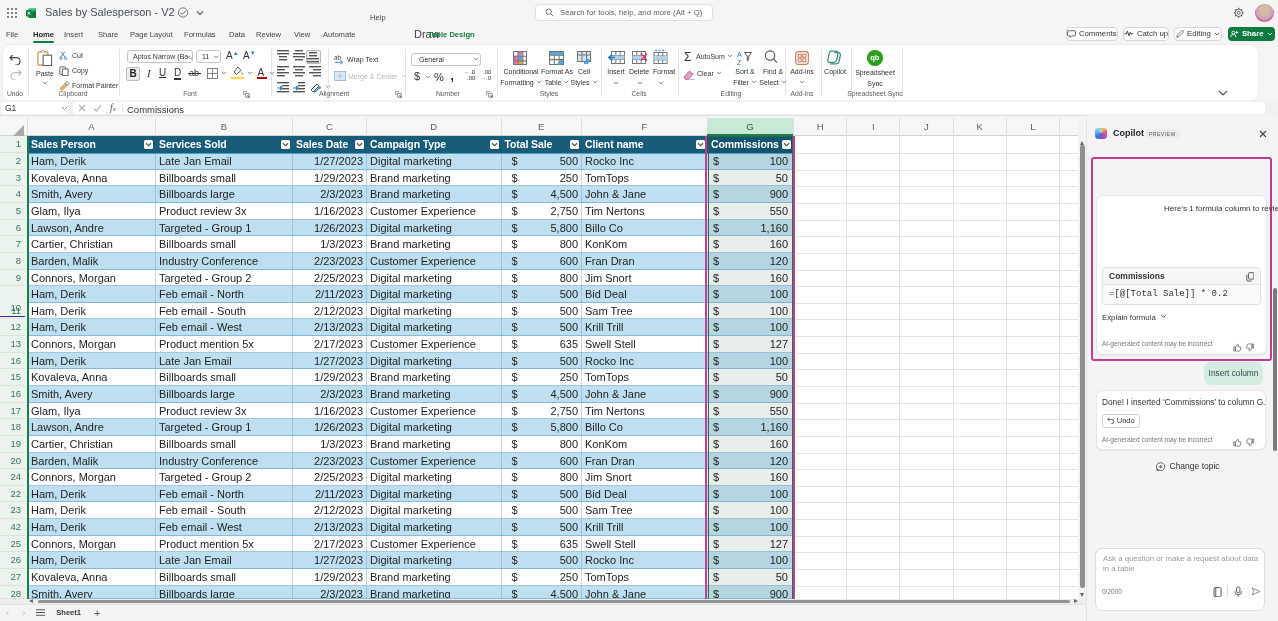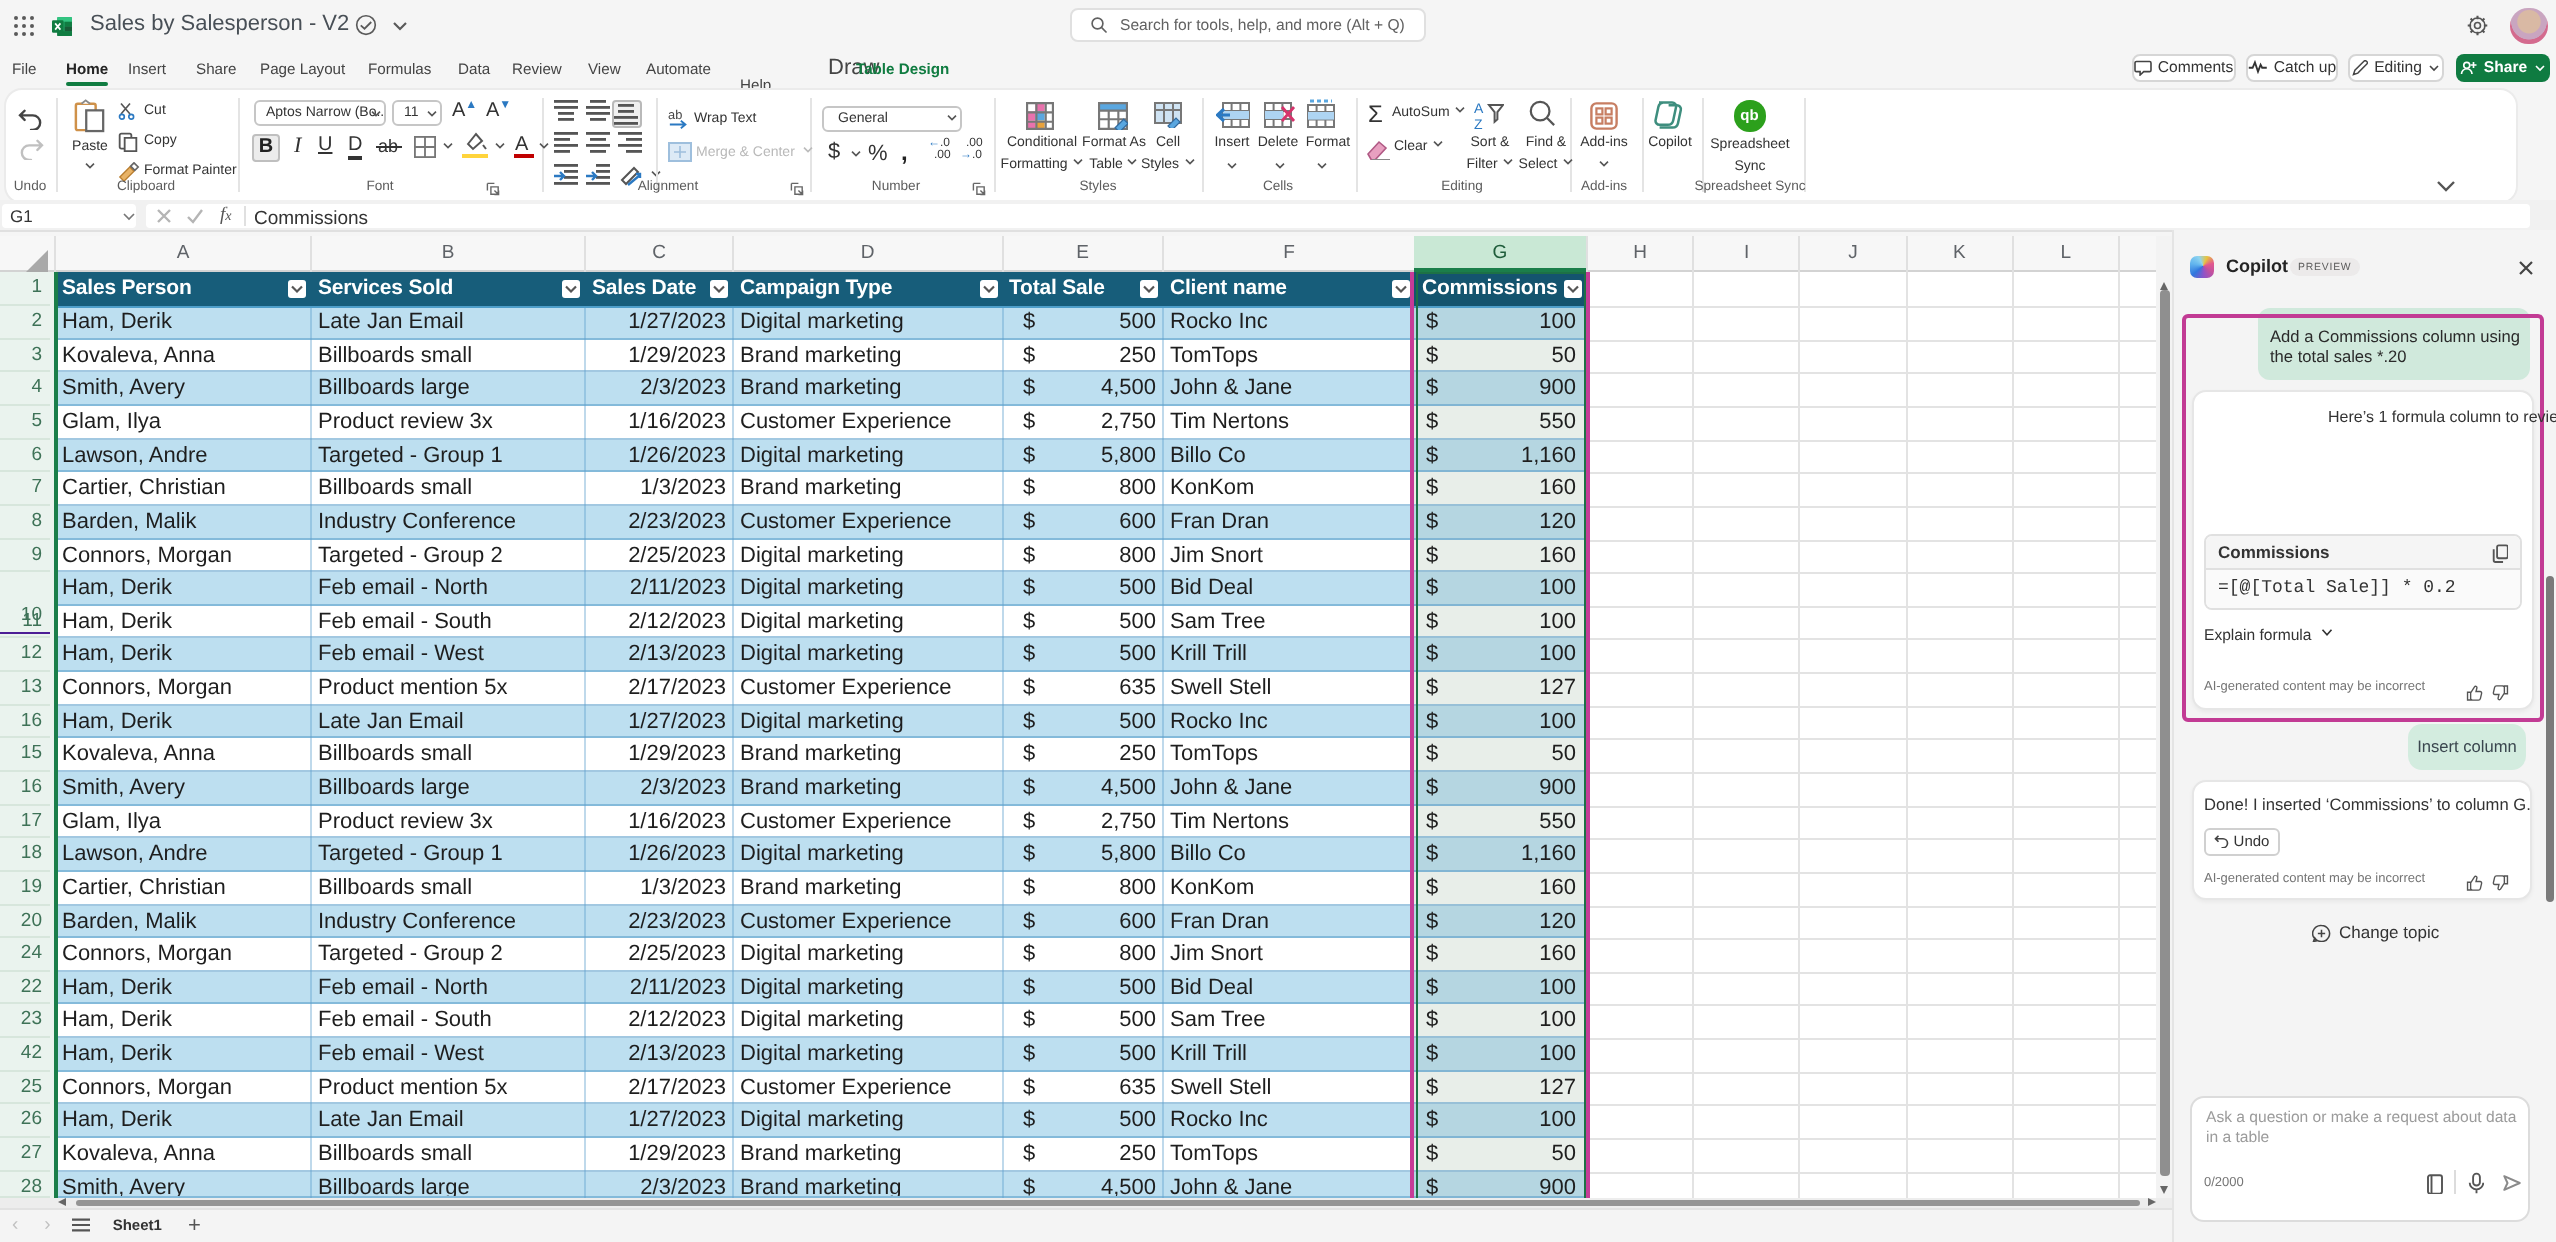--- a/index.html
+++ b/index.html
@@ -53,21 +53,21 @@
 <div style="position:absolute;left:6px;top:29px;font-size:7.6px;color:#444;line-height:11px;white-space:nowrap">File</div>
 <div style="position:absolute;left:33px;top:29px;font-size:7.6px;font-weight:600;color:#252525;line-height:11px;white-space:nowrap">Home</div>
 <div style="position:absolute;left:64px;top:29px;font-size:7.6px;color:#444;line-height:11px;white-space:nowrap">Insert</div>
 <div style="position:absolute;left:98px;top:29px;font-size:7.6px;color:#444;line-height:11px;white-space:nowrap">Share</div>
 <div style="position:absolute;left:130px;top:29px;font-size:7.6px;color:#444;line-height:11px;white-space:nowrap">Page Layout</div>
 <div style="position:absolute;left:184px;top:29px;font-size:7.6px;color:#444;line-height:11px;white-space:nowrap">Formulas</div>
 <div style="position:absolute;left:229px;top:29px;font-size:7.6px;color:#444;line-height:11px;white-space:nowrap">Data</div>
 <div style="position:absolute;left:256px;top:29px;font-size:7.6px;color:#444;line-height:11px;white-space:nowrap">Review</div>
 <div style="position:absolute;left:294px;top:29px;font-size:7.6px;color:#444;line-height:11px;white-space:nowrap">View</div>
 <div style="position:absolute;left:323px;top:29px;font-size:7.6px;color:#444;line-height:11px;white-space:nowrap">Automate</div>
-<div style="position:absolute;left:370px;top:37px;font-size:7.6px;color:#444;line-height:11px;white-space:nowrap">Help</div>
+<div style="position:absolute;left:370px;top:12px;font-size:7.6px;color:#444;line-height:11px;white-space:nowrap">Help</div>
 <div style="position:absolute;left:414px;top:29px;font-size:11px;color:#444;line-height:11px;white-space:nowrap">Draw</div>
 <div style="position:absolute;left:428px;top:29px;font-size:7.6px;font-weight:600;color:#107c41;line-height:11px;white-space:nowrap">Table Design</div>
 <div style="position:absolute;left:33px;top:40.5px;width:21px;height:2.2px;background:#107c41;border-radius:1px"></div>
 <div style="position:absolute;left:1066px;top:27px;width:51.5px;height:13.5px;background:#fff;border:1px solid #d6d6d6;border-radius:4px;box-sizing:border-box;display:flex;align-items:center;justify-content:center;font-size:7.8px;color:#333;white-space:nowrap"><svg width="9" height="8" viewBox="0 0 12 11" style="margin-right:3px;flex:none">
         <path d="M1.5 1 h9 a1 1 0 0 1 1 1 v5 a1 1 0 0 1 -1 1 h-4l-2.5 2.3V8h-2.5a1 1 0 0 1 -1-1v-5a1 1 0 0 1 1-1z" fill="none" stroke="#444" stroke-width="1.1"></path>
       </svg>Comments</div>
 <div style="position:absolute;left:1123px;top:27px;width:46px;height:13.5px;background:#fff;border:1px solid #d6d6d6;border-radius:4px;box-sizing:border-box;display:flex;align-items:center;justify-content:center;font-size:7.8px;color:#333;white-space:nowrap"><svg width="10" height="7" viewBox="0 0 13 9" style="margin-right:3px;flex:none">
         <path d="M0.5 5 h2.5 l1.5-3.5 2 6 1.7-4.5 1 2h3" fill="none" stroke="#333" stroke-width="1.2"></path>
       </svg>Catch up</div>
 <div style="position:absolute;left:1174px;top:27px;width:48px;height:13.5px;background:#fff;border:1px solid #d6d6d6;border-radius:4px;box-sizing:border-box;display:flex;align-items:center;justify-content:center;font-size:7.8px;color:#333;white-space:nowrap"><svg width="8" height="8" viewBox="0 0 11 11" style="margin-right:3px;flex:none">
@@ -883,21 +883,20 @@
       <span style="margin-left:11px;color:#333;font-weight:600;font-size:7.5px">Sheet1</span>
       <span style="margin-left:13px;color:#555;font-size:11px;font-weight:400">+</span>
     </div>
 <div style="position:absolute;left:1086px;top:115px;width:192px;height:506px;background:#f4f4f4;border-left:1px solid #e4e4e4;box-sizing:border-box"></div>
 <div style="position:absolute;left:1095px;top:127.5px;width:11.5px;height:11.5px;border-radius:3.5px;background:conic-gradient(from 230deg at 55% 45%,#3077dd,#62b5ee,#8ed4f0,#e8c33c,#e2598e,#c2509e,#8b54c9,#3077dd)"></div>
 <div style="position:absolute;left:1113px;top:128px;font-size:9px;font-weight:bold;color:#242424">Copilot</div>
 <div style="position:absolute;left:1145px;top:128.5px;padding:0 4px;height:9.5px;background:#eceaea;border-radius:5px;font-size:5.2px;letter-spacing:.4px;color:#5c5c5c;line-height:10px">PREVIEW</div>
 <svg style="position:absolute;left:1259px;top:129.5px" width="8" height="8" viewBox="0 0 8 8">
       <path d="M1 1 L7 7 M7 1 L1 7" stroke="#444" stroke-width="1.1"></path>
     </svg>
-<div style="position:absolute;left:1128.5px;top:153.5px;width:136px;height:36.5px;background:#d0e9dc;border-radius:6px;box-sizing:border-box;padding:9px 0 0 6.5px;font-size:8.3px;line-height:10.6px;color:#2a2a2a;white-space:nowrap">Add a Commissions column using<br>the total sales *.20</div>
 <div style="position:absolute;left:1090.5px;top:157px;width:181px;height:203.5px;border:2.5px solid #c23b94;border-radius:3px;box-sizing:border-box"></div>
 <div style="position:absolute;left:1096px;top:195px;width:171px;height:159.5px;background:#fff;border:1px solid #e6e6e6;border-radius:7px;box-sizing:border-box;box-shadow:0 1px 2px rgba(0,0,0,.05)"></div>
 <div style="position:absolute;left:1164px;top:204px;width:163px;font-size:8px;line-height:10px;color:#333;white-space:nowrap">Here’s 1 formula column to review and insert:</div>
 <div style="position:absolute;left:1102px;top:267px;width:159px;height:38px;border:1px solid #e0e0e0;border-radius:4px;box-sizing:border-box;overflow:hidden">
       <div style="position:relative;background:#f5f5f5;height:17px;border-bottom:1px solid #e0e0e0;box-sizing:border-box;font-size:8.5px;font-weight:bold;color:#333;line-height:16px;padding-left:6px">Commissions<svg style="position:absolute;right:6px;top:4px" width="8.5" height="9.5" viewBox="0 0 10 11">
           <rect x="3" y="0.7" width="6.3" height="7.6" rx="1" fill="none" stroke="#555" stroke-width="1.1"></rect>
           <path d="M1 3 v6.5 a1 1 0 0 0 1 1 h4.5" fill="none" stroke="#555" stroke-width="1.1"></path>
         </svg></div>
       <div style="font-family:'Liberation Mono',monospace;font-size:9px;color:#333;line-height:19px;padding-left:6px;background:#fafafa">=[@[Total Sale]] * 0.2</div>
     </div>

